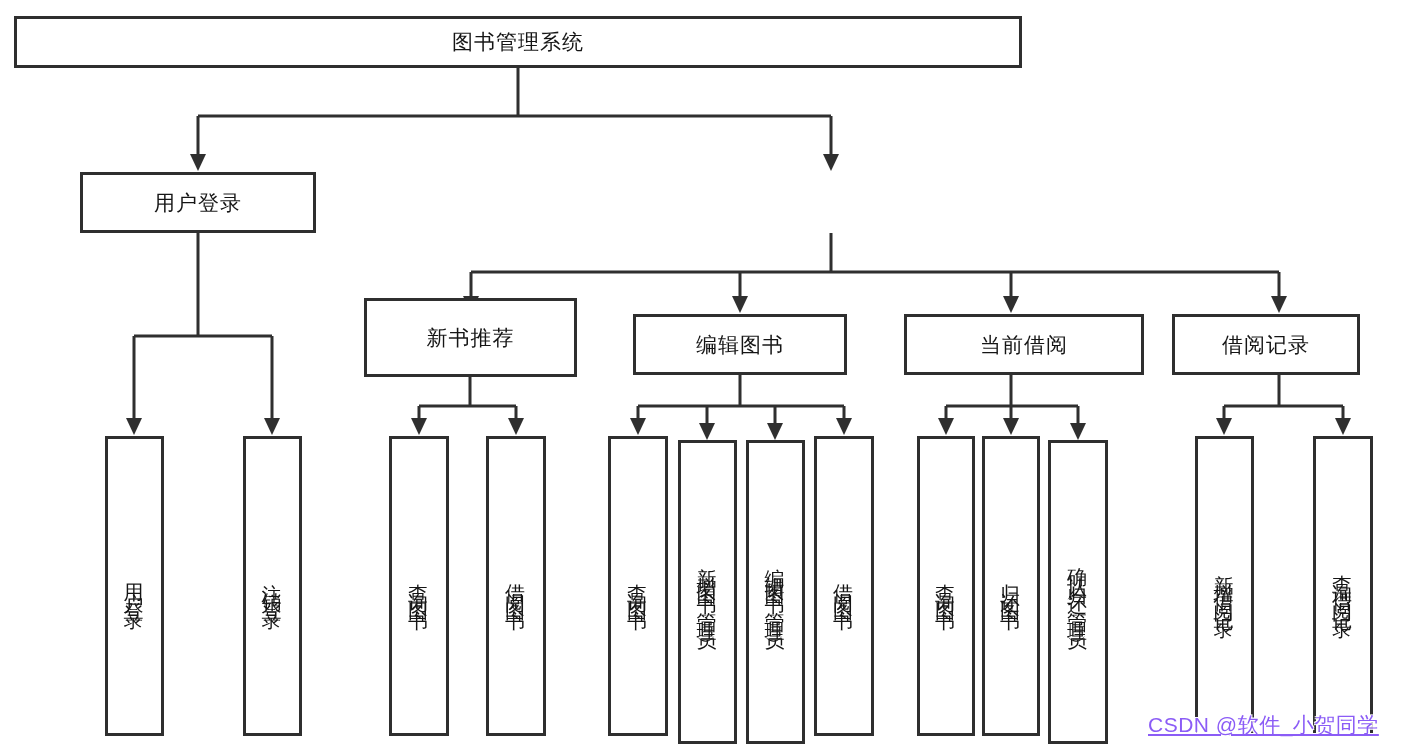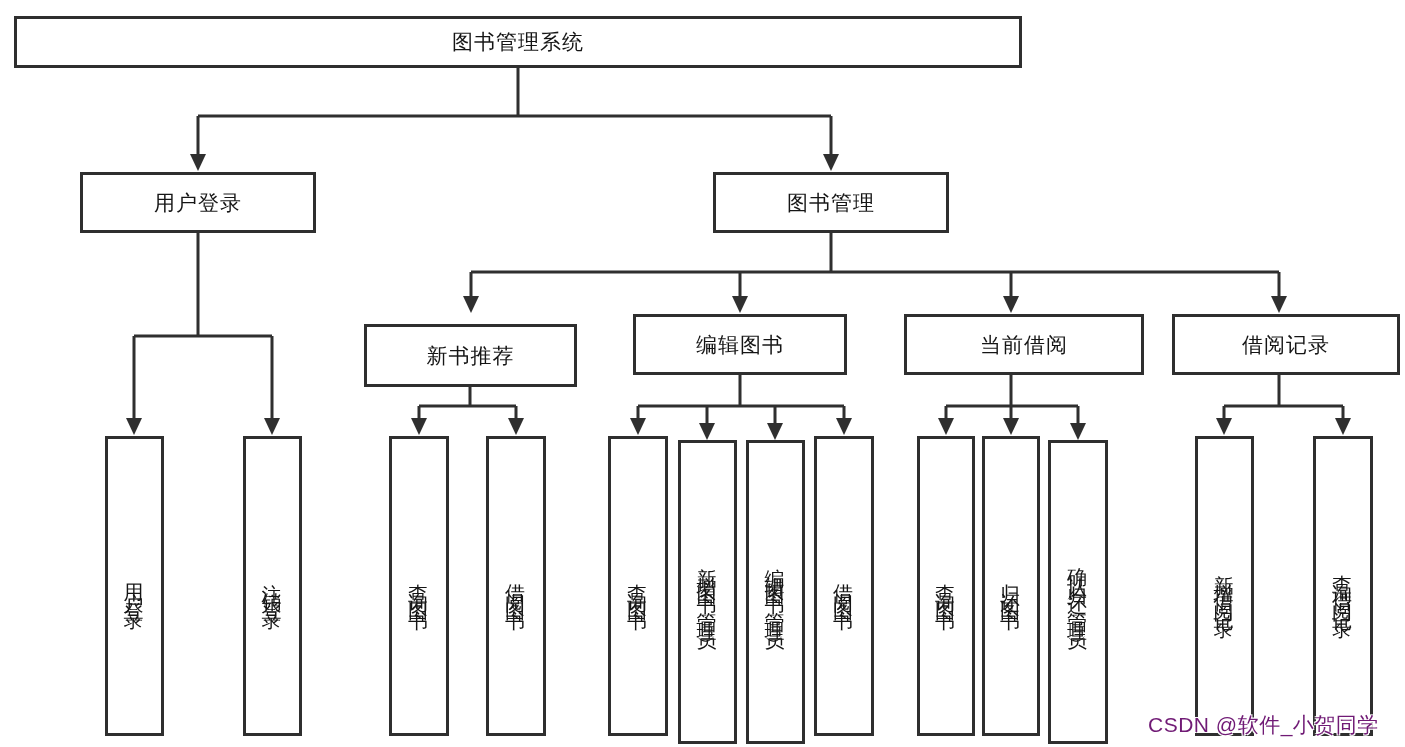--- a/index.html
+++ b/index.html
@@ -33,23 +33,24 @@
     font-size:20px;
     letter-spacing:9px;
     white-space:normal;
   }
   #watermark{
     position:absolute;
     left:1148px;top:711px;
     z-index:3;
     font-size:21px;
     letter-spacing:0.5px;
-    color:#701a75;
+    color:#8b5cf6;
     text-shadow:-1px -1px 0 #fff,1px -1px 0 #fff,-1px 1px 0 #fff,1px 1px 0 #fff;
     white-space:nowrap;
+    text-decoration:underline;
   }
 </style>
 </head>
 <body>
 
 <div id="canvas">
 
   <svg id="wires" width="1405" height="747" viewBox="0 0 1405 747">
 
     <path d="M518,68 V116 M198,116 H831 M198,116 V157 M831,116 V157" stroke="#2f2f2f" stroke-width="3" fill="none"></path>
@@ -89,34 +90,31 @@
     </g>
   </svg>
 
   <div class="node" style="left:14px;top:16px;width:1008px;height:52px">
     <span class="lbl">图书管理系统</span>
   </div>
 
   <div class="node" style="left:80px;top:172px;width:236px;height:61px">
     <span class="lbl">用户登录</span>
   </div>
-  <div class="node" style="left:713px;top:172px;width:236px;height:61px">
-    <span class="lbl">图书管理</span>
-  </div>
 
-  <div class="node" style="left:364px;top:324px;width:213px;height:63px">
+  <div class="node" style="left:364px;top:298px;width:213px;height:79px">
     <span class="lbl">新书推荐</span>
   </div>
   <div class="node" style="left:633px;top:314px;width:214px;height:61px">
     <span class="lbl">编辑图书</span>
   </div>
   <div class="node" style="left:904px;top:314px;width:240px;height:61px">
     <span class="lbl">当前借阅</span>
   </div>
-  <div class="node" style="left:1172px;top:314px;width:228px;height:61px">
+  <div class="node" style="left:1172px;top:314px;width:188px;height:61px">
     <span class="lbl">借阅记录</span>
   </div>
 
   <div class="node vnode" style="left:105px;top:436px;width:59px;height:300px">
     <span class="lbl">用户登录</span>
   </div>
   <div class="node vnode" style="left:243px;top:436px;width:59px;height:300px">
     <span class="lbl">注销登录</span>
   </div>
 

